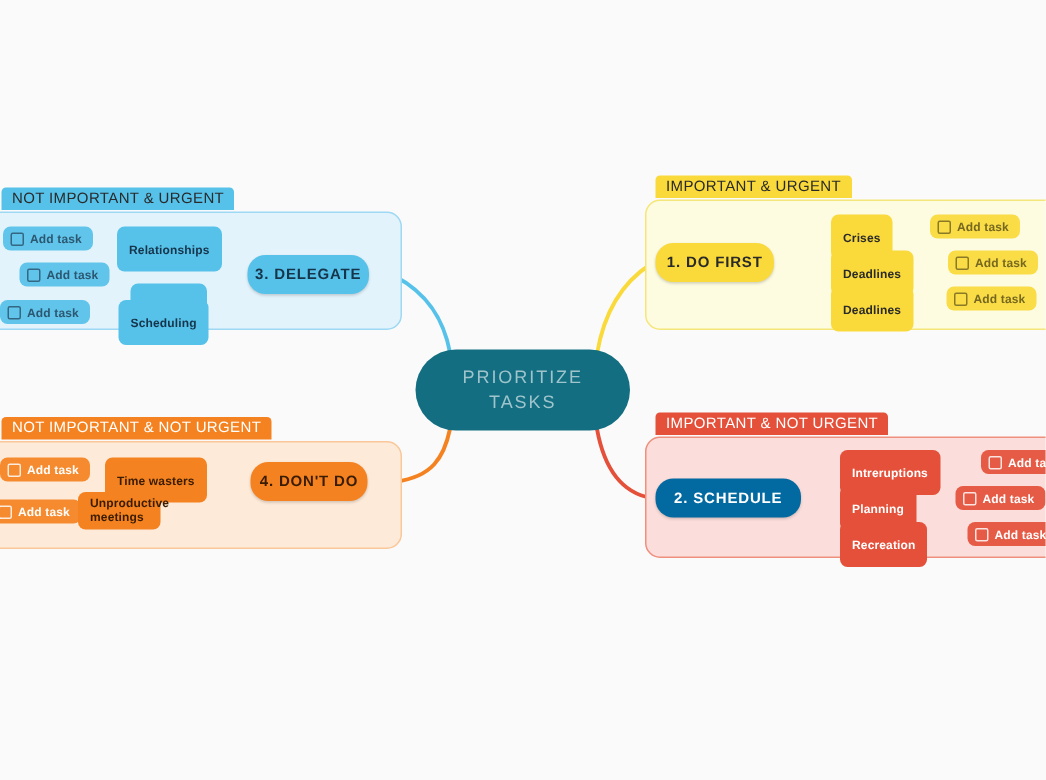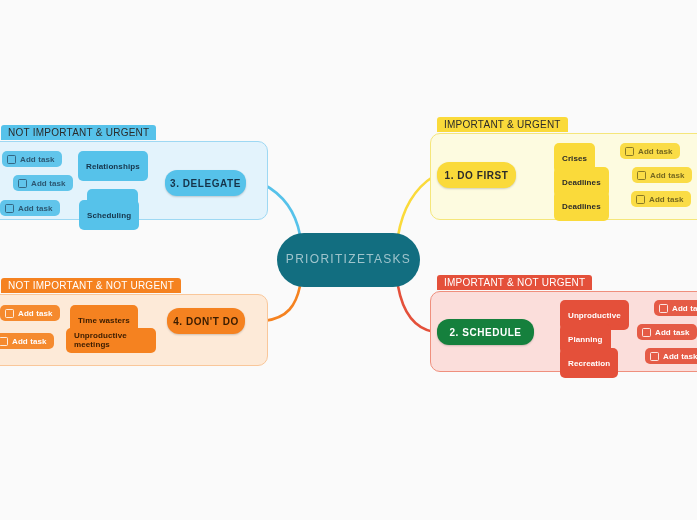--- a/index.html
+++ b/index.html
@@ -52,21 +52,21 @@
   
   .hub{
     border-radius:12px;
     font-size:10px;font-weight:800;letter-spacing:.55px;
     justify-content:center;
     box-shadow:0 1px 2px rgba(0,0,0,.18);
   }
   #hub-delegate{left:165px;top:170px;width:81px;height:26px;background:#56c2ea;color:#16344a;}
   #hub-dofirst{left:437px;top:162px;width:79px;height:26px;background:#fada3a;color:#2a2a2a;}
   #hub-dontdo{left:167px;top:308px;width:78px;height:26px;background:#f58220;color:#3a1c00;}
-  #hub-schedule{left:437px;top:319px;width:97px;height:26px;background:#15803d;color:#fff;}
+  #hub-schedule{left:437px;top:319px;width:97px;height:26px;background:#0369a1;color:#fff;}
 
   
   .topic{padding:0 8px;height:30px;}
   .topic.two-line{height:25px;white-space:normal;line-height:1.12;padding-top:2px;padding-bottom:2px;}
   .blue  .topic{background:#56c2ea;color:#16344a;}
   .yellow .topic{background:#fada3a;color:#2a2a2a;}
   .orange .topic{background:#f58220;color:#3a1c00;}
   .red   .topic{background:#e4503a;color:#fff;}
 
   
@@ -83,21 +83,21 @@
   .addtask .cb{
     width:7px;height:7px;flex:0 0 auto;
     border:1.2px solid currentColor;border-radius:1.5px;
     opacity:.85;
   }
 
   
   #root-node{
     position:absolute;left:277px;top:233px;width:143px;height:54px;
     background:#126e80;border-radius:27px;
-    display:flex;flex-direction:row;align-items:center;justify-content:center;
+    display:flex;flex-direction:column;align-items:center;justify-content:center;
     color:#9fc4cc;font-size:12px;font-weight:400;letter-spacing:1.3px;
     line-height:1.45;text-align:center;
   }
 </style>
 </head>
 <body>
 
 <div id="canvas">
 
   <svg id="links" viewBox="0 0 697 520">
@@ -208,36 +208,36 @@
     <div class="node addtask" style="left:631px;top:191px;">
       <span class="cb"></span>
       <span>Add task</span>
     </div>
   </div>
 
   <div class="orange">
     <div class="node hub" id="hub-dontdo">4. DON'T DO</div>
 
     <div class="node topic" style="left:70px;top:305px;">Time wasters</div>
-    <div class="node topic two-line" style="left:66px;top:328px;width:90px;">Unproductive meetings</div>
+    <div class="node topic two-line" style="left:52px;top:328px;width:55px;">Unproductive meetings</div>
 
     <div class="node addtask" style="left:0px;top:305px;">
       <span class="cb"></span>
       <span>Add task</span>
     </div>
     <div class="node addtask" style="left:-6px;top:333px;">
       <span class="cb"></span>
       <span>Add task</span>
     </div>
   </div>
 
   <div class="red">
     <div class="node hub" id="hub-schedule">2. SCHEDULE</div>
 
-    <div class="node topic" style="left:560px;top:300px;">Unproductive</div>
+    <div class="node topic" style="left:560px;top:300px;">Intreruptions</div>
     <div class="node topic" style="left:560px;top:324px;text-align:right;">Planning</div>
     <div class="node topic" style="left:560px;top:348px;">Recreation</div>
 
     <div class="node addtask" style="left:654px;top:300px;">
       <span class="cb"></span>
       <span>Add task</span>
     </div>
     <div class="node addtask" style="left:637px;top:324px;">
       <span class="cb"></span>
       <span>Add task</span>

